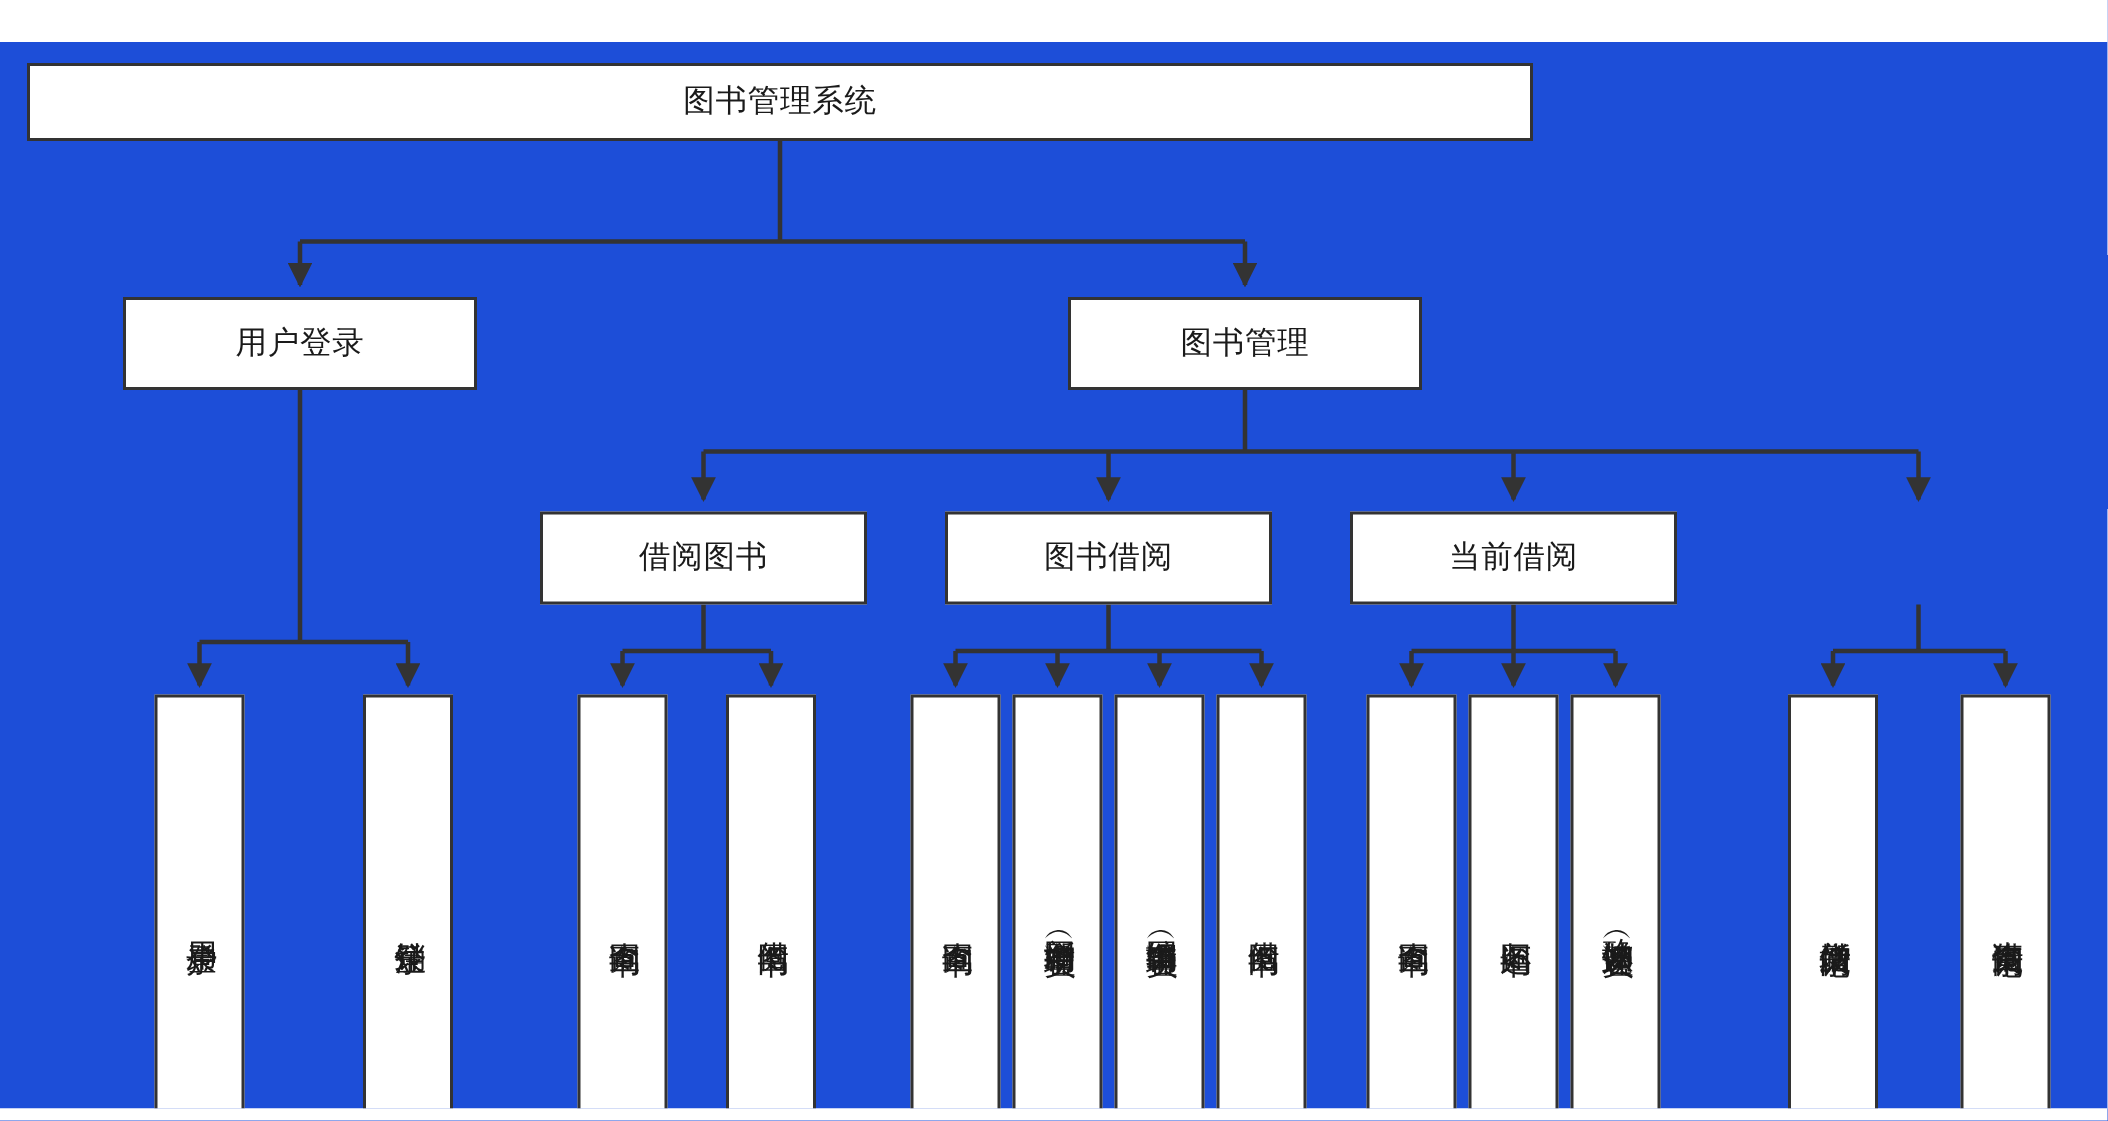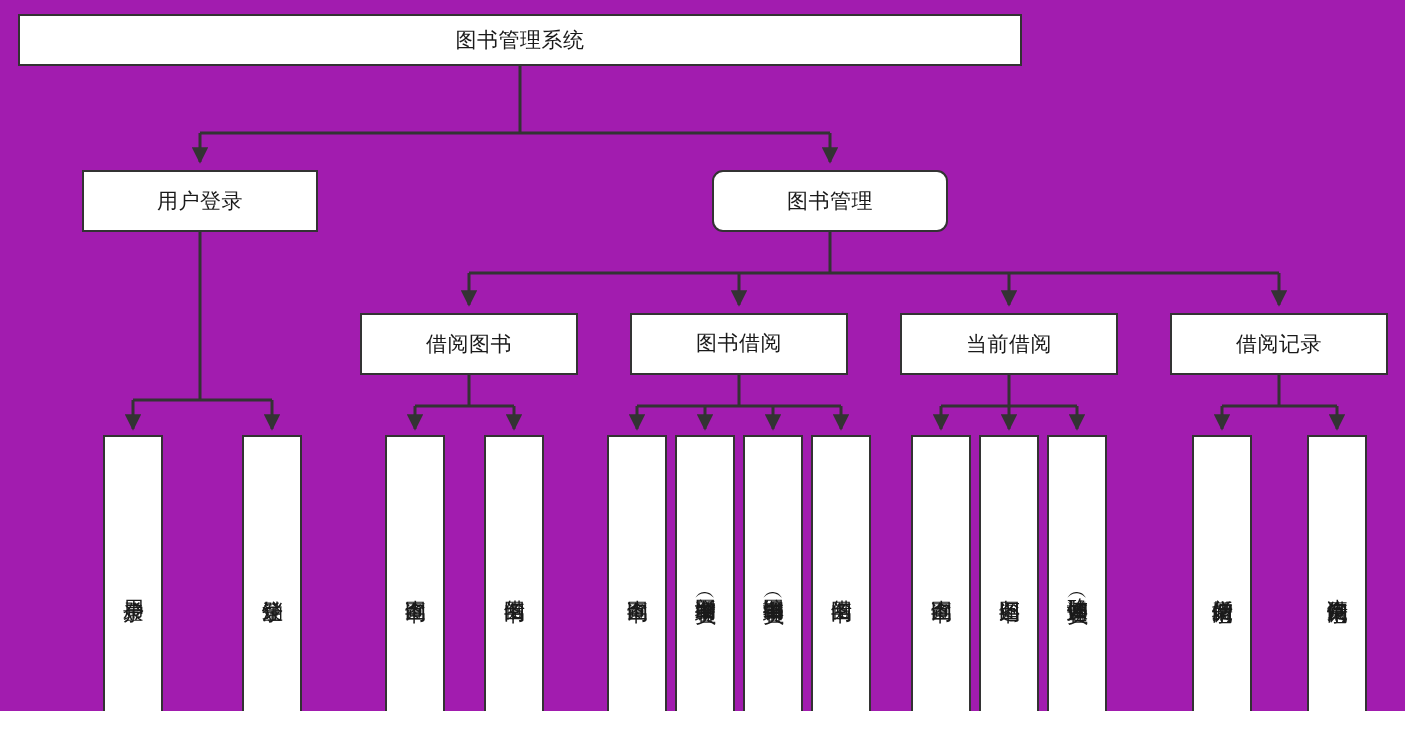--- a/index.html
+++ b/index.html
@@ -7,22 +7,23 @@
     padding: 0;
     background: #ffffff;
   }
   body {
     font-family: "Liberation Sans", "DejaVu Sans", sans-serif;
   }
   #canvas {
     position: relative;
     width: 1405px;
     height: 711px;
-    background: #a21caf;
+    background: #1d4ed8;
     overflow: hidden;
+    margin-top: 28px;
   }
   #diagram-svg {
     position: absolute;
     left: 0;
     top: 0;
     width: 1405px;
     height: 747px;
   }
   .node-box {
     position: absolute;
@@ -118,39 +119,36 @@
   </svg>
 
   <div class="node-box" style="left:18px; top:14px; width:1004px; height:52px;">
     <span class="node-label-h">图书管理系统</span>
   </div>
 
   <div class="node-box" style="left:82px; top:170px; width:236px; height:62px;">
     <span class="node-label-h">用户登录</span>
   </div>
 
-  <div class="node-box" style="left:712px; top:170px; width:236px; height:62px;border-radius:11px;">
+  <div class="node-box" style="left:712px; top:170px; width:236px; height:62px;">
     <span class="node-label-h">图书管理</span>
   </div>
 
   <div class="node-box" style="left:360px; top:313px; width:218px; height:62px;">
     <span class="node-label-h">借阅图书</span>
   </div>
 
-  <div class="node-box" style="left:630px; top:313px; width:218px; height:62px;font-family:Liberation Serif, serif;">
+  <div class="node-box" style="left:630px; top:313px; width:218px; height:62px;">
     <span class="node-label-h">图书借阅</span>
   </div>
 
   <div class="node-box" style="left:900px; top:313px; width:218px; height:62px;justify-content:center;">
     <span class="node-label-h">当前借阅</span>
   </div>
 
-  <div class="node-box" style="left:1170px; top:313px; width:218px; height:62px;">
-    <span class="node-label-h">借阅记录</span>
-  </div>
 
   <div class="node-box" style="left:103px; top:435px; width:60px; height:300px;">
     <span class="node-label-v">用户登录</span>
   </div>
 
   <div class="node-box" style="left:242px; top:435px; width:60px; height:300px;">
     <span class="node-label-v">注销登录</span>
   </div>
 
   <div class="node-box" style="left:385px; top:435px; width:60px; height:300px;">

